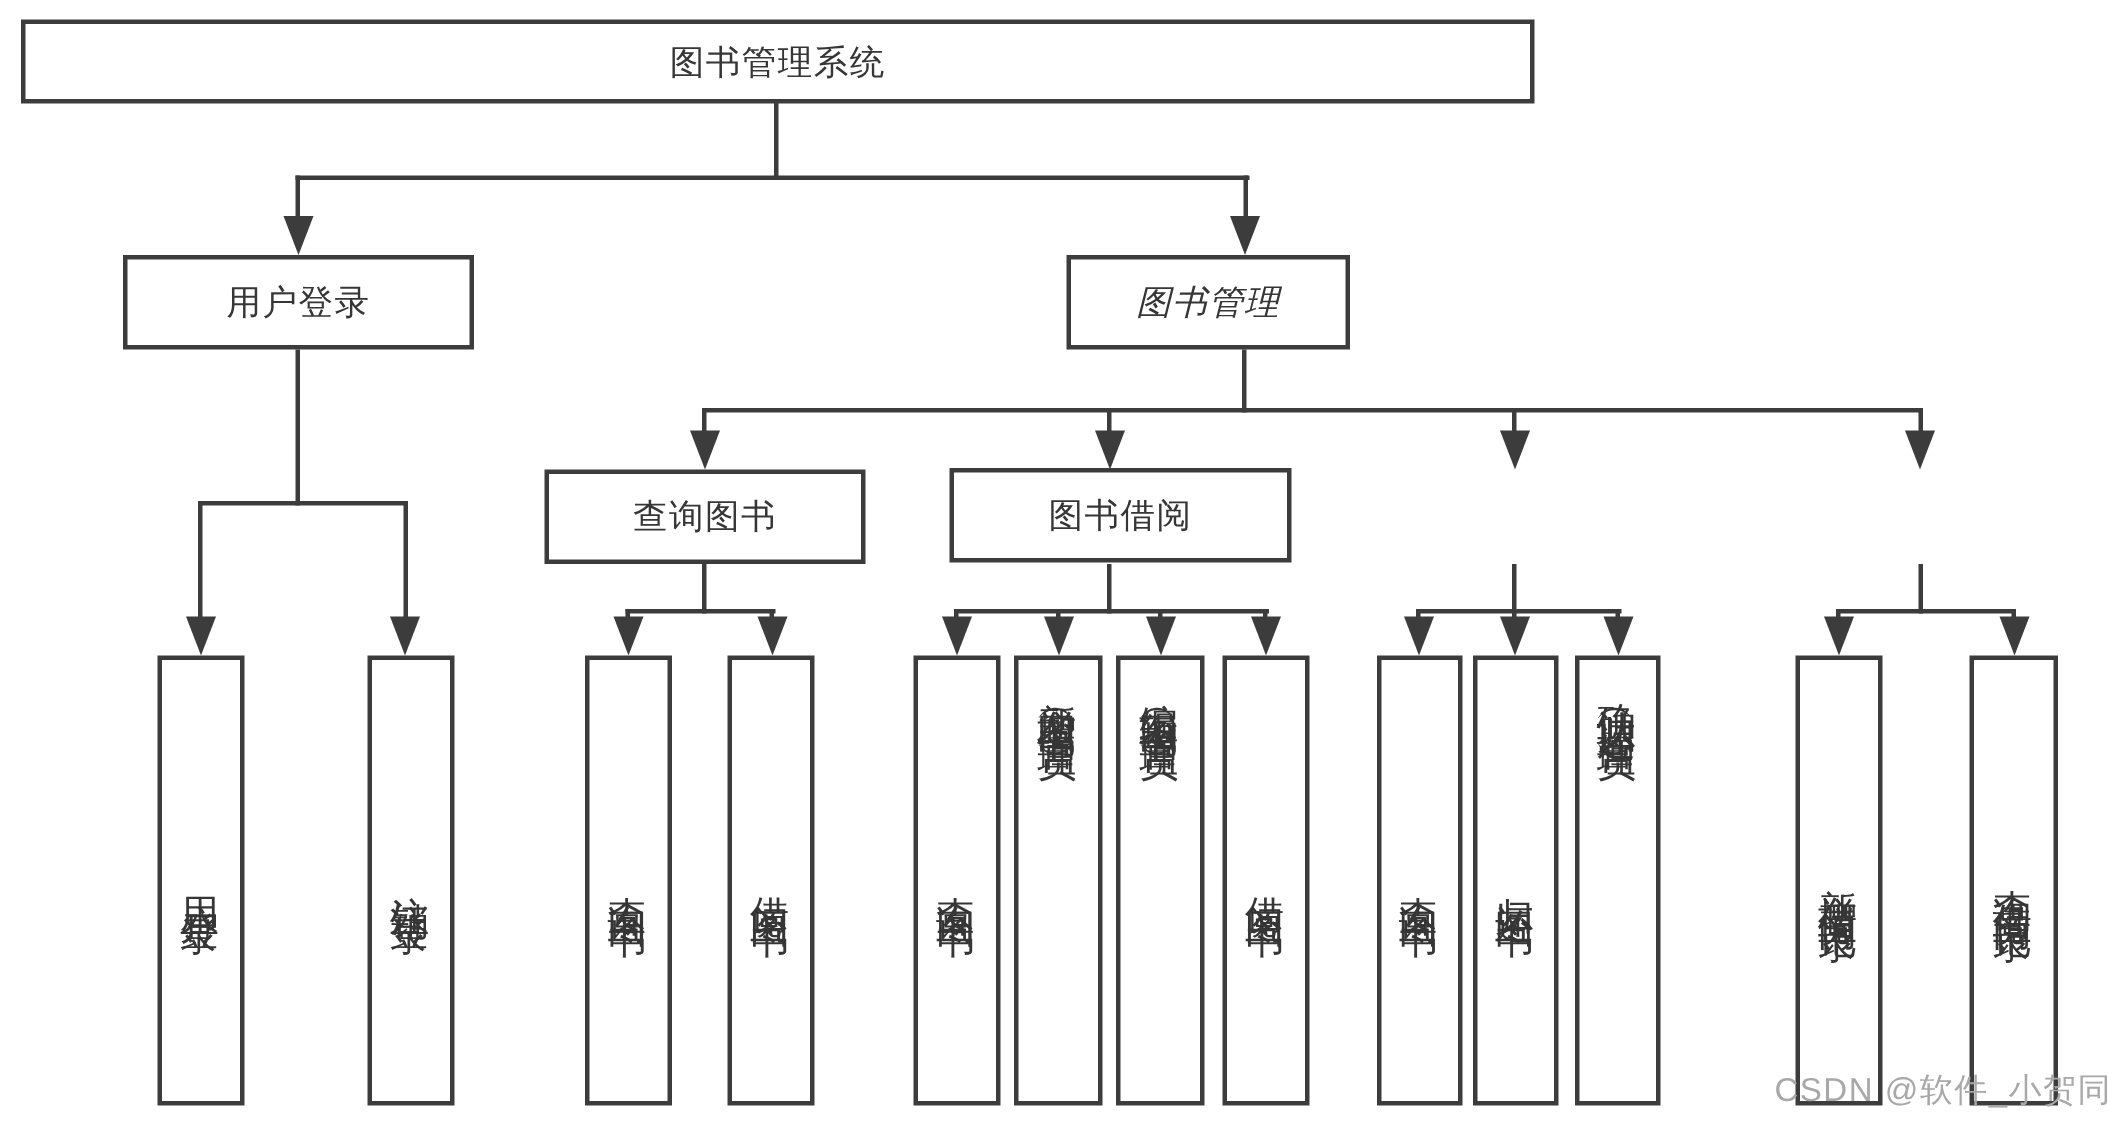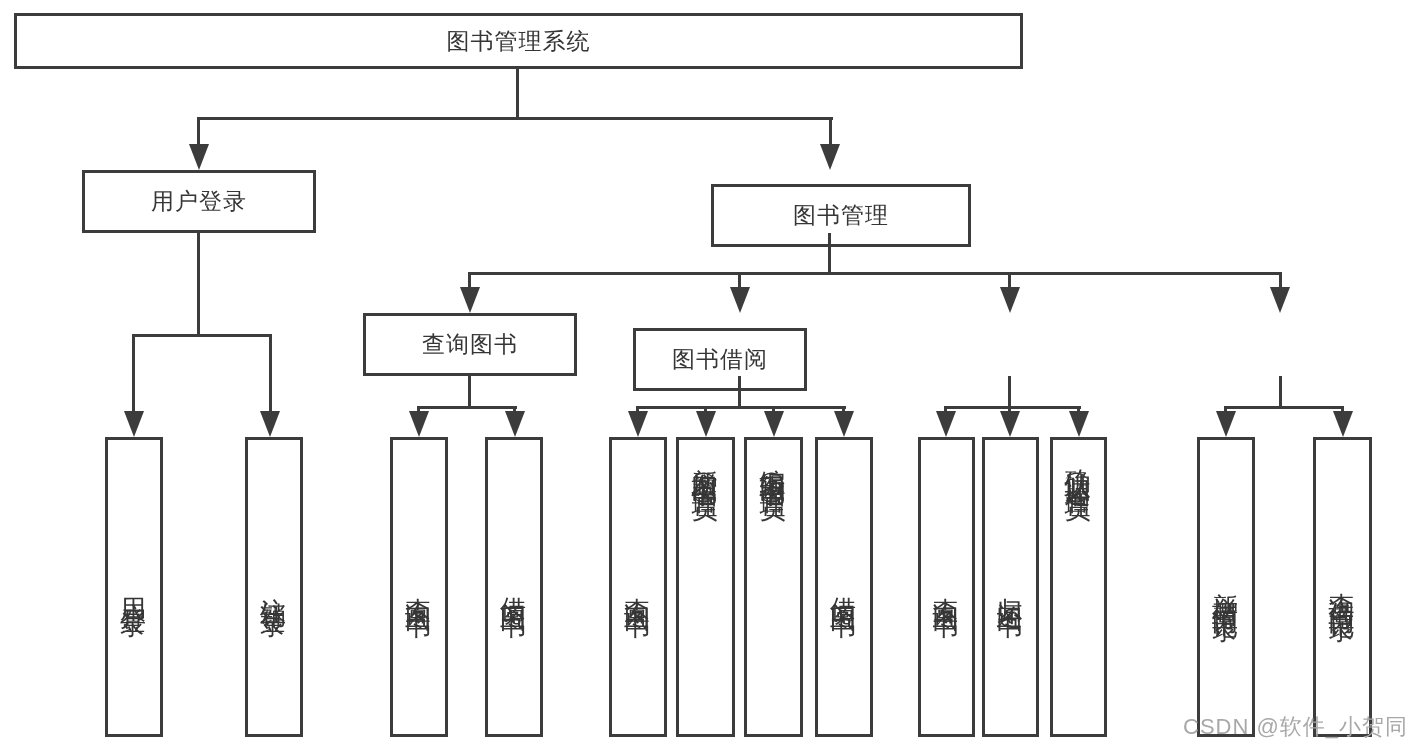--- a/index.html
+++ b/index.html
@@ -43,42 +43,42 @@
   <div class="node h" style="left:14px;top:13px;width:1009px;height:56px;">图书管理系统</div>
 
   <div class="line" style="left:516px;top:68px;width:3px;height:50px;"></div>
   <div class="line" style="left:197px;top:117px;width:636px;height:3px;"></div>
   <div class="line" style="left:197px;top:117px;width:3px;height:30px;"></div>
   <div class="arrow" style="left:189px;top:144px;"></div>
   <div class="line" style="left:829px;top:117px;width:3px;height:30px;"></div>
   <div class="arrow" style="left:820px;top:144px;"></div>
 
   <div class="node h" style="left:82px;top:170px;width:234px;height:63px;">用户登录</div>
-  <div class="node h" style="left:711px;top:184px;width:260px;height:63px;">图书管理</div>
+  <div class="node h" style="left:711px;top:170px;width:189px;height:63px;font-style:italic;">图书管理</div>
 
   <div class="line" style="left:197px;top:233px;width:3px;height:104px;"></div>
   <div class="line" style="left:132px;top:334px;width:140px;height:3px;"></div>
   <div class="line" style="left:132px;top:334px;width:3px;height:79px;"></div>
   <div class="arrow" style="left:124px;top:411px;"></div>
   <div class="line" style="left:269px;top:334px;width:3px;height:79px;"></div>
   <div class="arrow" style="left:260px;top:411px;"></div>
 
   <div class="line" style="left:828px;top:233px;width:3px;height:42px;"></div>
   <div class="line" style="left:468px;top:272px;width:814px;height:3px;"></div>
   <div class="line" style="left:468px;top:272px;width:3px;height:18px;"></div>
   <div class="arrow" style="left:460px;top:287px;"></div>
   <div class="line" style="left:738px;top:272px;width:3px;height:18px;"></div>
   <div class="arrow" style="left:730px;top:287px;"></div>
   <div class="line" style="left:1008px;top:272px;width:3px;height:18px;"></div>
   <div class="arrow" style="left:1000px;top:287px;"></div>
   <div class="line" style="left:1279px;top:272px;width:3px;height:18px;"></div>
   <div class="arrow" style="left:1270px;top:287px;"></div>
 
   <div class="node h" style="left:363px;top:313px;width:214px;height:63px;">查询图书</div>
-  <div class="node h" style="left:633px;top:328px;width:174px;height:63px;">图书借阅</div>
+  <div class="node h" style="left:633px;top:312px;width:228px;height:63px;">图书借阅</div>
 
   <div class="line" style="left:468px;top:376px;width:3px;height:33px;"></div>
   <div class="line" style="left:417px;top:406px;width:100px;height:3px;"></div>
   <div class="line" style="left:417px;top:406px;width:3px;height:8px;"></div>
   <div class="arrow" style="left:409px;top:411px;"></div>
   <div class="line" style="left:513px;top:406px;width:3px;height:8px;"></div>
   <div class="arrow" style="left:505px;top:411px;"></div>
 
   <div class="line" style="left:738px;top:376px;width:3px;height:33px;"></div>
   <div class="line" style="left:636px;top:406px;width:210px;height:3px;"></div>

